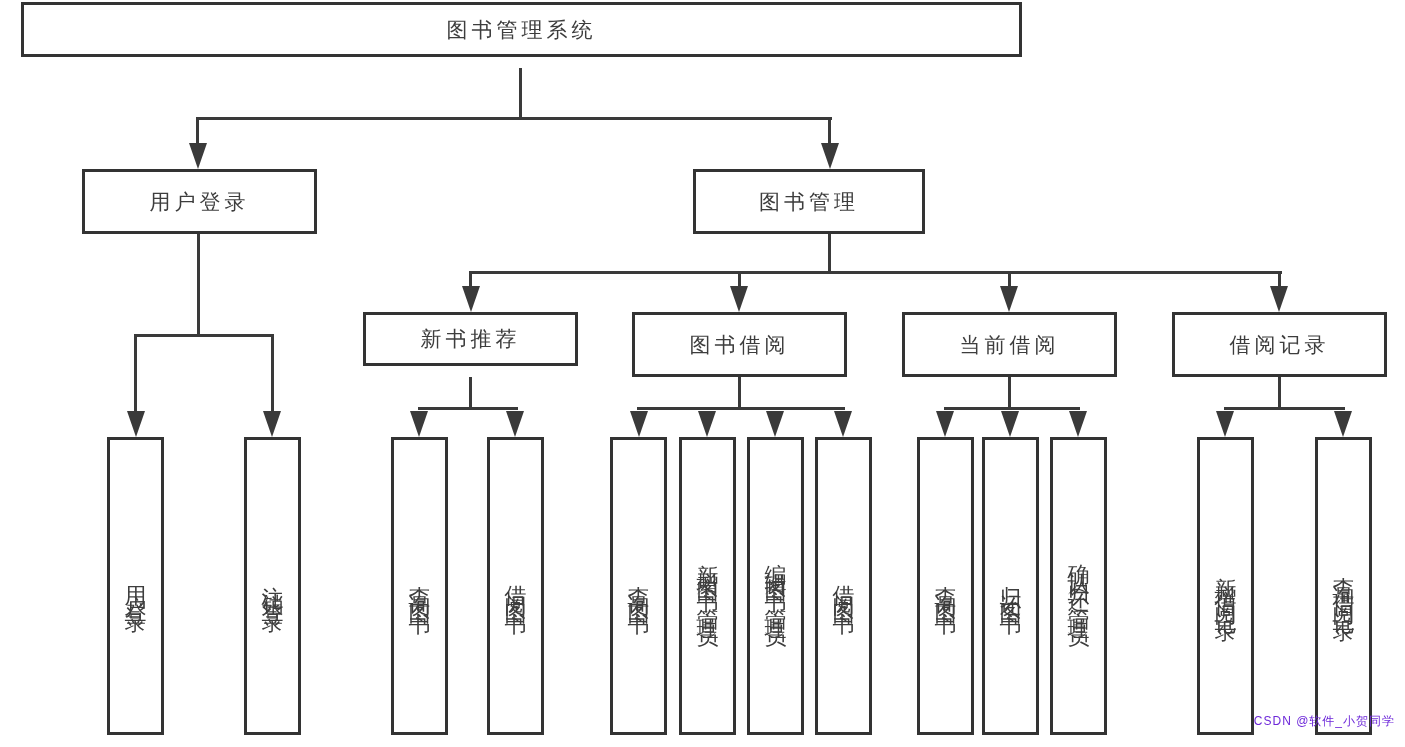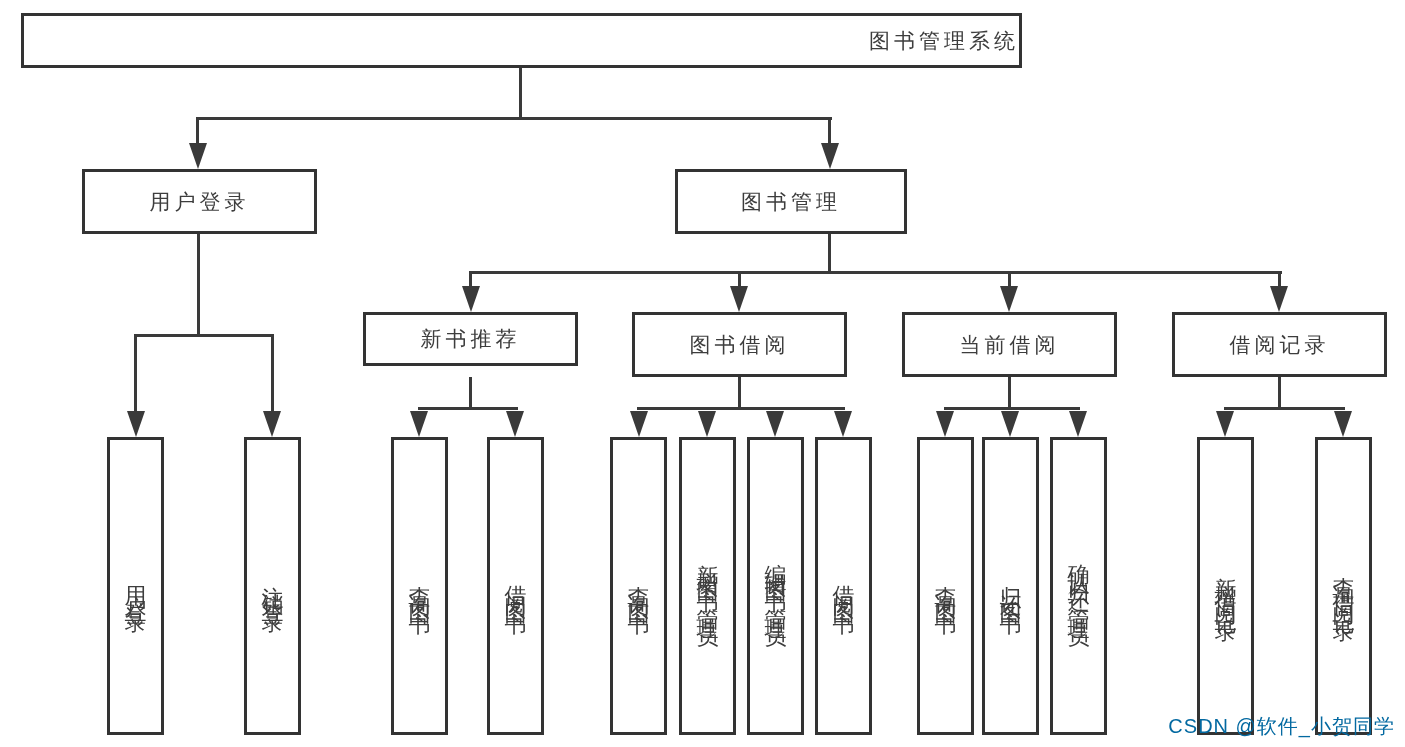--- a/index.html
+++ b/index.html
@@ -42,46 +42,46 @@
     position: absolute;
     width: 0; height: 0;
     border-left: 9px solid transparent;
     border-right: 9px solid transparent;
     border-top: 26px solid #3a3a3a;
   }
   .watermark {
     position: absolute;
     right: 10px;
     top: 713px;
-    font-size: 20px;
-    color: #0369a1;
+    font-size: 12px;
+    color: #6d28d9;
     letter-spacing: 1px;
     white-space: nowrap;
   }
 </style>
 </head>
 <body>
 
 <div class="stage">
 
-  <div class="box hbox" style="left:21px; top:13px; width:1001px; height:55px;justify-content:flex-end;">
+  <div class="box hbox" style="left:21px; top:2px; width:1001px; height:55px;">
     <span>图书管理系统</span>
   </div>
 
   <div class="vline" style="left:519px; top:68px; height:49px;"></div>
   <div class="hline" style="left:196px; top:117px; width:636px;"></div>
   <div class="vline" style="left:196px; top:117px; height:28px;"></div>
   <div class="arrow" style="left:189px; top:143px;"></div>
   <div class="vline" style="left:828px; top:117px; height:28px;"></div>
   <div class="arrow" style="left:821px; top:143px;"></div>
 
   <div class="box hbox" style="left:82px; top:169px; width:235px; height:65px;">
     <span>用户登录</span>
   </div>
-  <div class="box hbox" style="left:675px; top:169px; width:232px; height:65px;">
+  <div class="box hbox" style="left:693px; top:169px; width:232px; height:65px;">
     <span>图书管理</span>
   </div>
 
   <div class="vline" style="left:197px; top:234px; height:103px;"></div>
   <div class="hline" style="left:134px; top:334px; width:140px;"></div>
   <div class="vline" style="left:134px; top:334px; height:79px;"></div>
   <div class="arrow" style="left:127px; top:411px;"></div>
   <div class="vline" style="left:271px; top:334px; height:79px;"></div>
   <div class="arrow" style="left:263px; top:411px;"></div>
 

